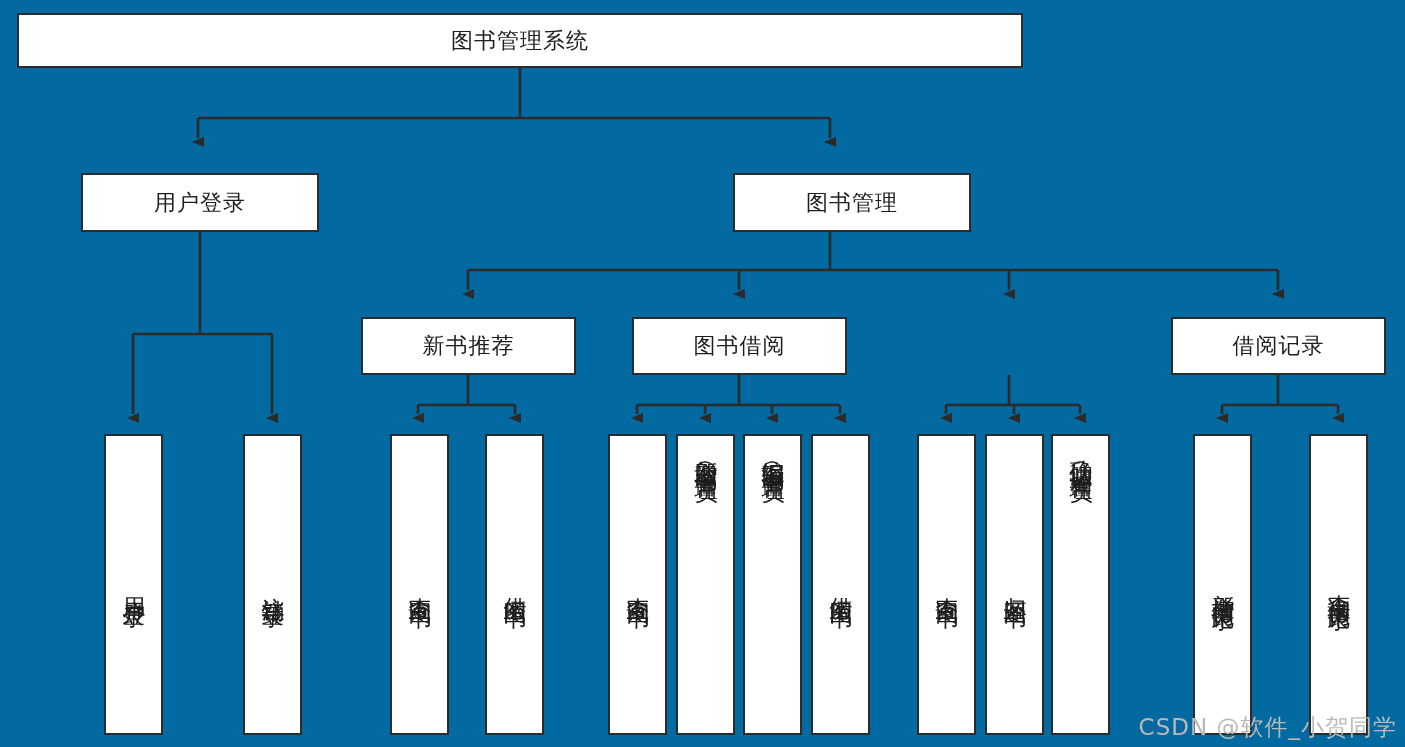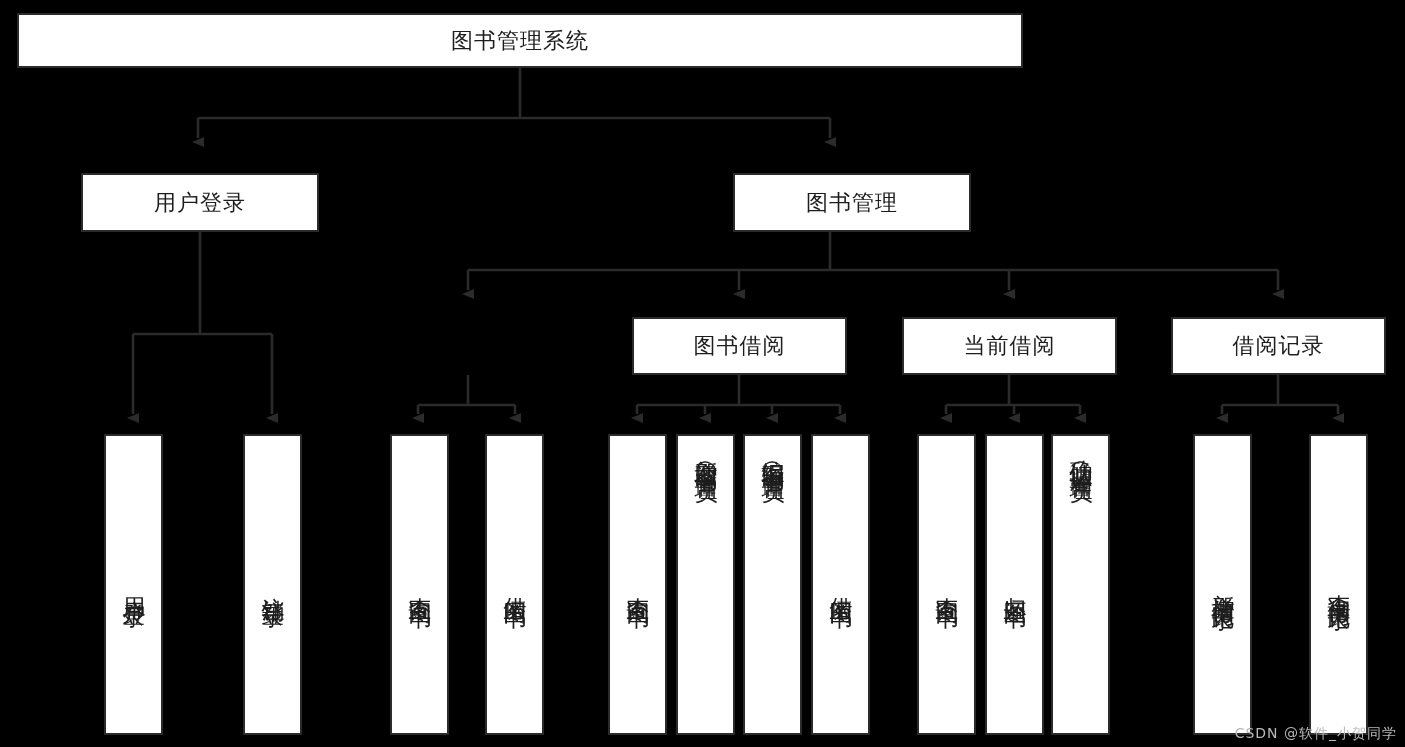--- a/index.html
+++ b/index.html
@@ -2,21 +2,21 @@
 <html><head>
 <meta charset="utf-8">
 <title>图书管理系统 功能结构图</title>
 <style>
   html,body{margin:0;padding:0;background:#ffffff;}
   body{font-family:"DejaVu Sans","Liberation Sans",sans-serif;}
   #canvas{
     position:relative;
     width:1405px;
     height:747px;
-    background:#000000;
+    background:#0369a1;
     overflow:hidden;
   }
   svg.wires{
     position:absolute;left:0;top:0;width:1405px;height:747px;
     pointer-events:none;
   }
   .node{
     position:absolute;
     box-sizing:border-box;
     background:#ffffff;
@@ -50,21 +50,21 @@
     text-align:left;
   }
   .leaf.centered{
     align-items:center;
     padding-top:0;
   }
   .watermark{
     position:absolute;
     right:8px;
     bottom:4px;
-    font-size:14px;
+    font-size:23px;
     color:#b9b9b9;
     letter-spacing:1px;
     white-space:nowrap;
     font-family:"DejaVu Sans","Liberation Sans",sans-serif;
   }
 </style>
 </head>
 <body>
 
 <div id="canvas">
@@ -124,28 +124,28 @@
   </div>
 
   <div class="node" style="left:81px;top:173px;width:238px;height:59px;">
     <span class="label">用户登录</span>
   </div>
 
   <div class="node" style="left:711px;top:173px;width:238px;height:59px;margin-left:22px;">
     <span class="label">图书管理</span>
   </div>
 
+  <div class="node" style="left:361px;top:317px;width:215px;height:58px;">
+    <span class="label">新书推荐</span>
+  </div>
 
   <div class="node" style="left:632px;top:317px;width:215px;height:58px;justify-content:center;">
     <span class="label">图书借阅</span>
   </div>
 
-  <div class="node" style="left:902px;top:317px;width:215px;height:58px;">
-    <span class="label">当前借阅</span>
-  </div>
 
   <div class="node" style="left:1171px;top:317px;width:215px;height:58px;">
     <span class="label">借阅记录</span>
   </div>
 
   <div class="node leaf centered" style="left:104px;top:434px;width:59px;height:301px;">
     <span class="label">用户登录</span>
   </div>
 
   <div class="node leaf centered" style="left:243px;top:434px;width:59px;height:301px;">

